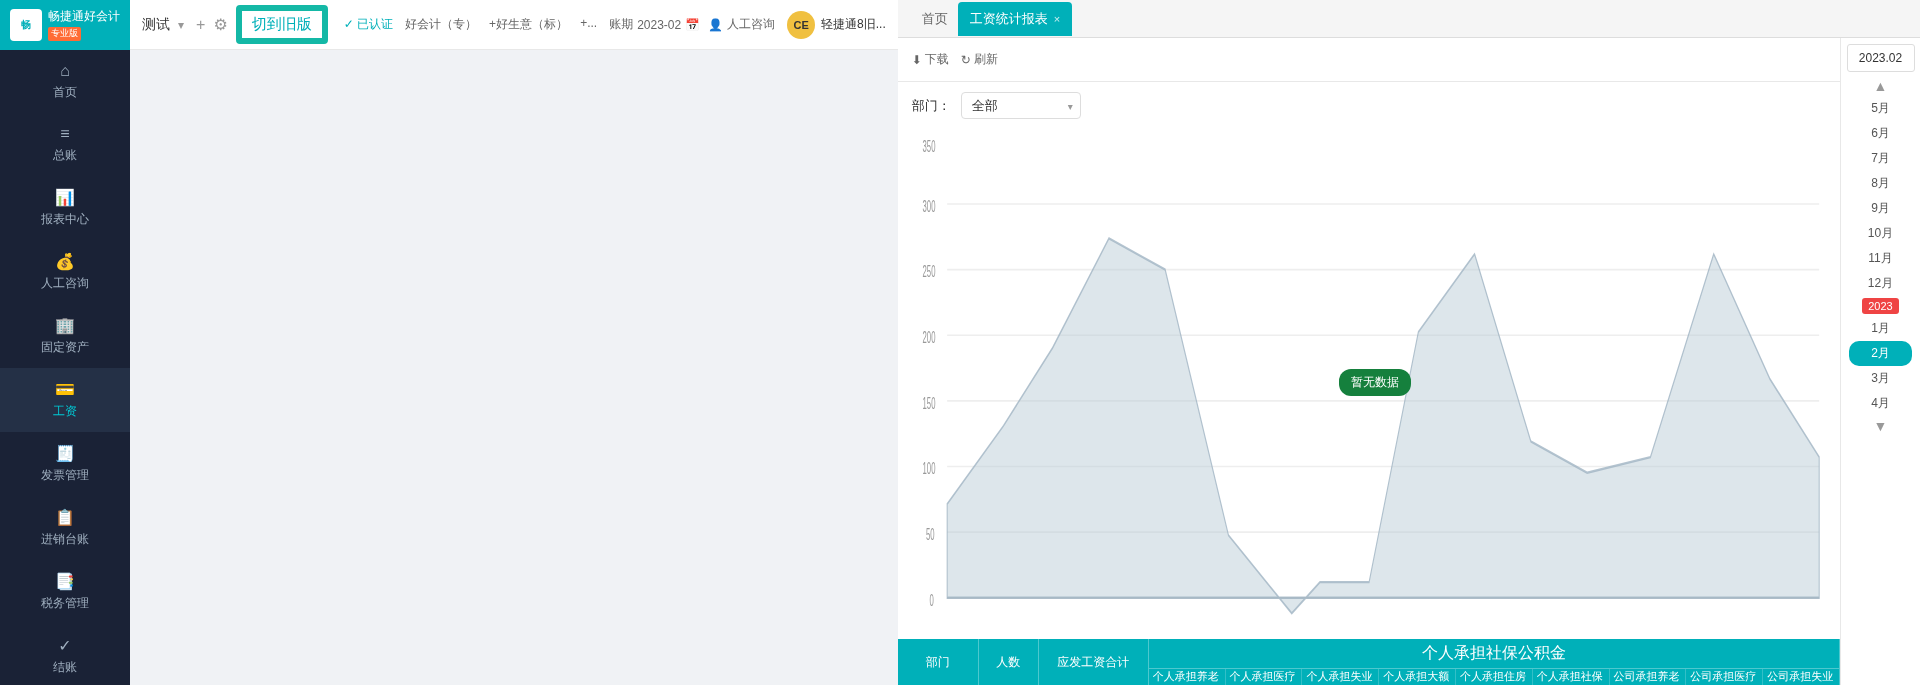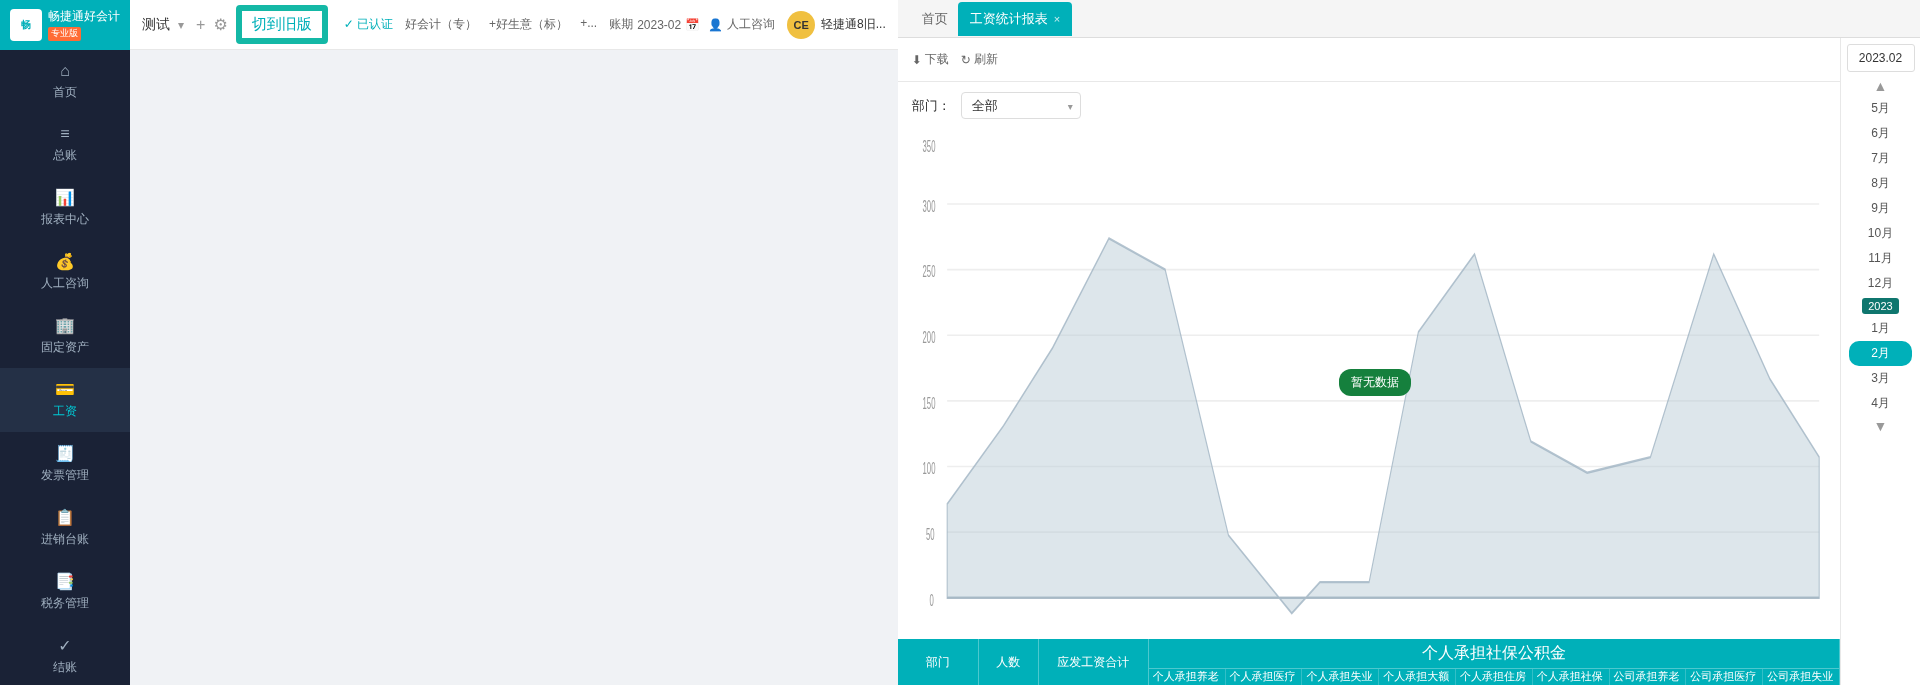--- a/index.html
+++ b/index.html
@@ -268,21 +268,21 @@
     }
     .right-panel-month {
       font-size: 12px; color: #555; padding: 4px 0; cursor: pointer;
       width: 100%; text-align: center;
     }
     .right-panel-month.active {
       background: #00b0b9; color: white; border-radius: 10px;
       margin: 0 8px; width: calc(100% - 16px);
     }
     .year-badge {
-      background: #0f766e; color: white;
+      background: #ef4444; color: white;
       font-size: 11px; padding: 2px 6px; border-radius: 3px;
       margin: 2px 0; cursor: pointer;
     }
   </style>
 </head>
 <body>
 
 <div class="sidebar">
   <div class="sidebar-logo">
     <div class="sidebar-logo-icon">畅</div>

